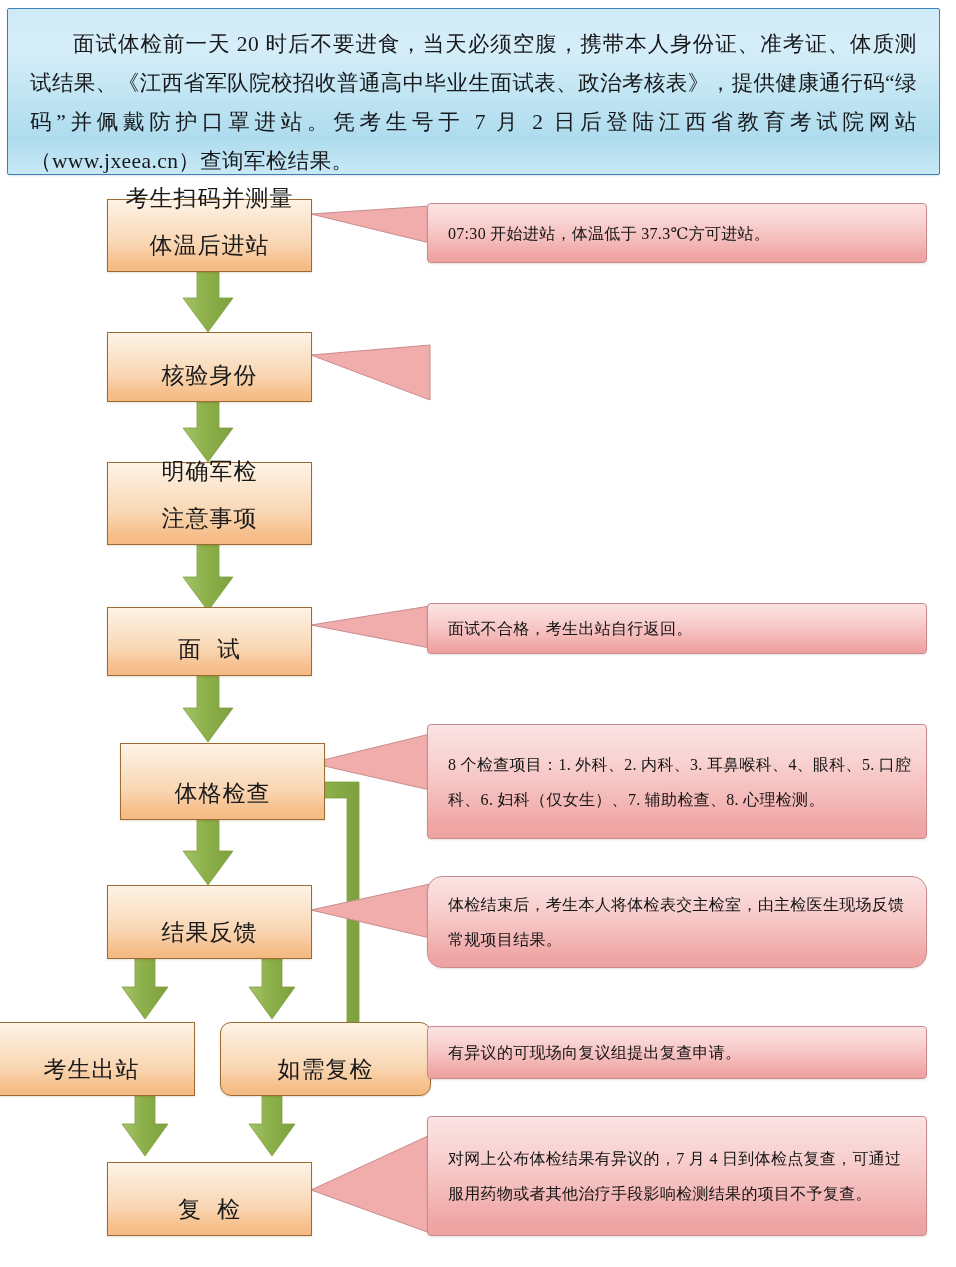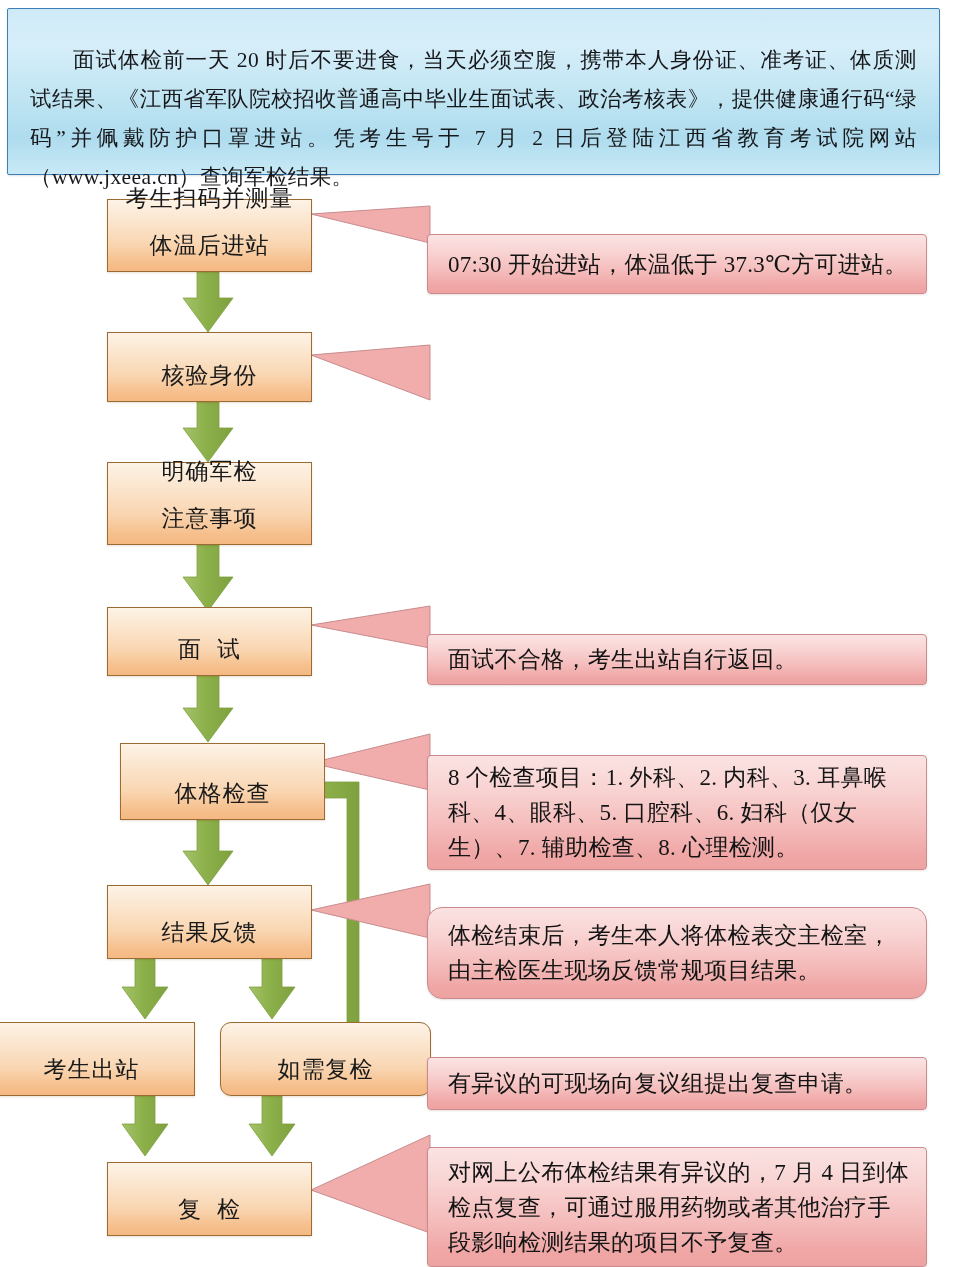--- a/index.html
+++ b/index.html
@@ -13,21 +13,21 @@
   #stage{position:absolute;left:0;top:0;width:956px;height:1267px;}
 
   
   .notice{
     position:absolute;left:7px;top:8px;width:933px;height:167px;
     box-sizing:border-box;
     border:1px solid #3d7fb8;
     background:linear-gradient(180deg,#cfeaf7 0%,#d6eef9 22%,#bfe4f2 55%,#aedcee 78%,#c9e9f6 100%);
     border-radius:2px;
     box-shadow:0 1px 2px rgba(0,0,0,.12);
-    padding:32px 22px 10px 22px;
+    padding:16px 22px 10px 22px;
   }
   .notice p{
     margin:0;
     font-size:21.5px;
     line-height:39px;
     color:#16181b;
     text-align:justify;
     text-indent:2em;
     letter-spacing:.4px;
     font-family:"Liberation Serif","DejaVu Serif",serif;
@@ -64,27 +64,26 @@
     border-radius:4px;
     background:linear-gradient(180deg,
         #fbe3e3 0%,
         #f8d3d2 30%,
         #f4bcbb 62%,
         #efa6a5 88%,
         #eda3a2 100%);
     box-shadow:0 1px 2px rgba(140,70,70,.18);
     padding:9px 14px 9px 20px;
     color:#141414;
-    font-size:23px;
+    font-size:16px;
     line-height:35px;
     letter-spacing:.3px;
     display:flex;align-items:center;
     z-index:3;
     font-family:"Liberation Serif","DejaVu Serif",serif;
-    margin-top:31px;
   }
   .callout .ctext{display:block;}
 
   
   svg.layer{position:absolute;left:0;top:0;width:956px;height:1267px;z-index:1;pointer-events:none;}
   svg.tails{z-index:2;}
 </style>
 </head>
 <body>
 

